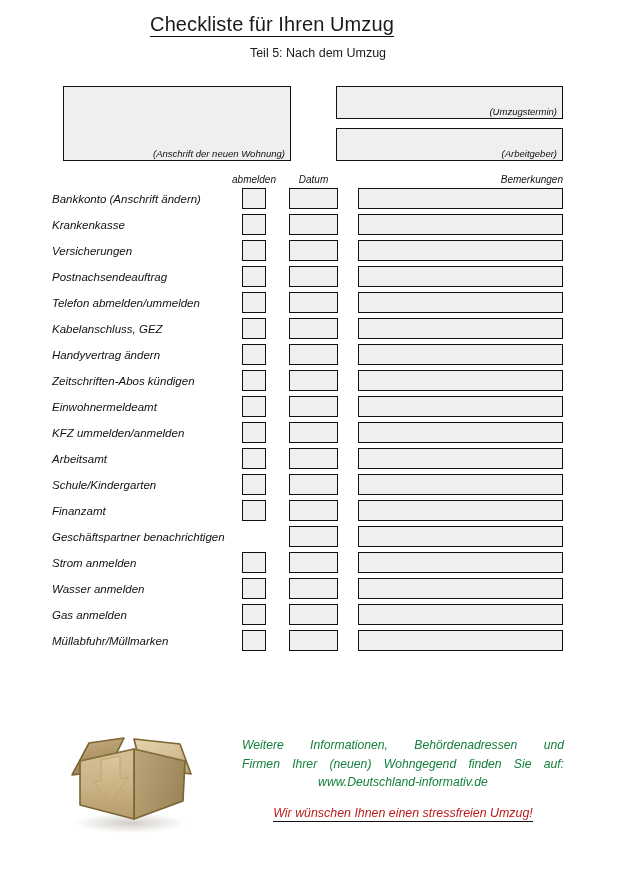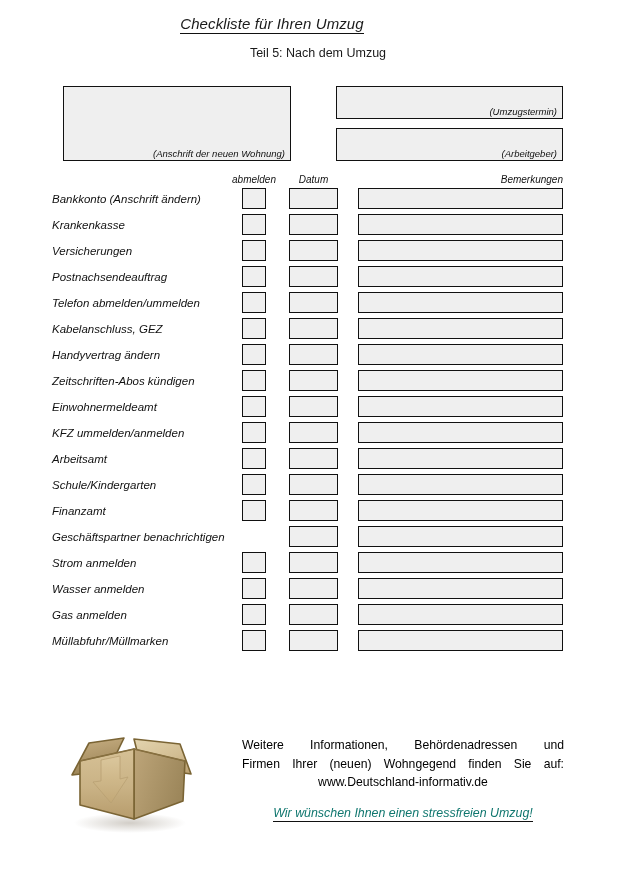--- a/index.html
+++ b/index.html
@@ -18,22 +18,21 @@
     -webkit-font-smoothing: antialiased;
   }
 
   
   .title {
     position: absolute;
     left: 0;
     top: 10px;
     width: 544px;
     text-align: center;
-    font-style: italic;
-    font-size: 15px;
+    font-size: 20px;
     line-height: 28px;
     letter-spacing: 0.1px;
   }
   .title span {
     border-bottom: 1.6px solid #111;
     padding-bottom: 1px;
   }
   .subtitle {
     position: absolute;
     left: 8px;
@@ -120,39 +119,40 @@
   #footer-box svg { display: block; width: 140px; height: 112px; }
 
   #footer-text {
     position: absolute;
     left: 242px;
     top: 736px;
     width: 322px;
   }
   .foot-p {
     margin: 0;
+    font-style: italic;
     font-size: 12.2px;
     line-height: 18.5px;
     text-align: justify;
     text-align-last: justify;
-    color: #000000;
+    color: #15803d;
   }
   .foot-p.center {
     text-align: center;
     text-align-last: center;
   }
   #foot-wish {
     position: absolute;
     left: 242px;
     top: 806px;
     width: 322px;
     text-align: center;
     font-style: italic;
     font-size: 12.4px;
-    color: #0f766e;
+    color: #b91c1c;
   }
   #foot-wish span { border-bottom: 1.2px solid #111; padding-bottom: 1px; }
 </style>
 </head>
 <body>
 
 <div class="title">
   <span>Checkliste für Ihren Umzug</span>
 </div>
 <div class="subtitle">Teil 5: Nach dem Umzug</div>

